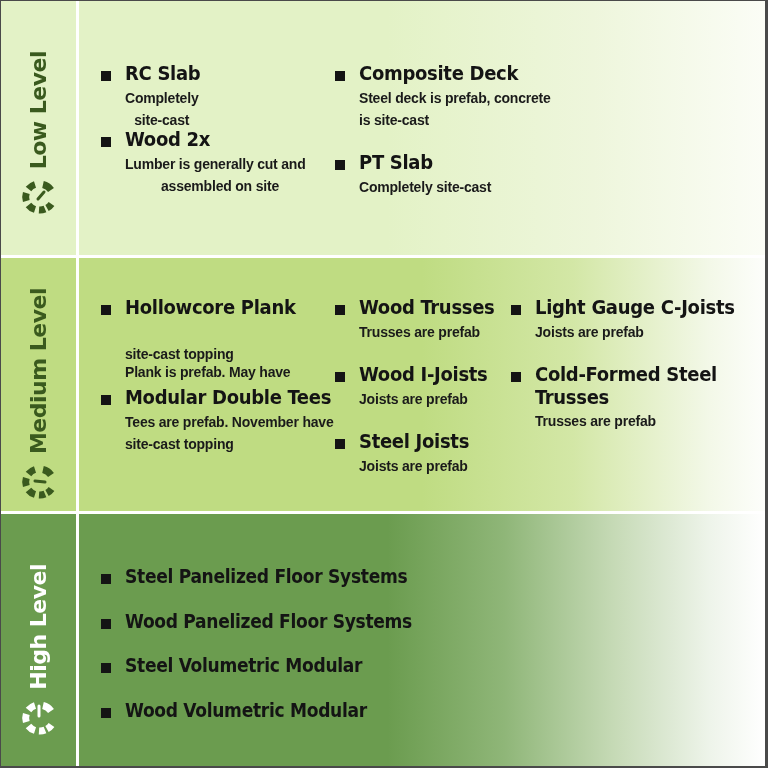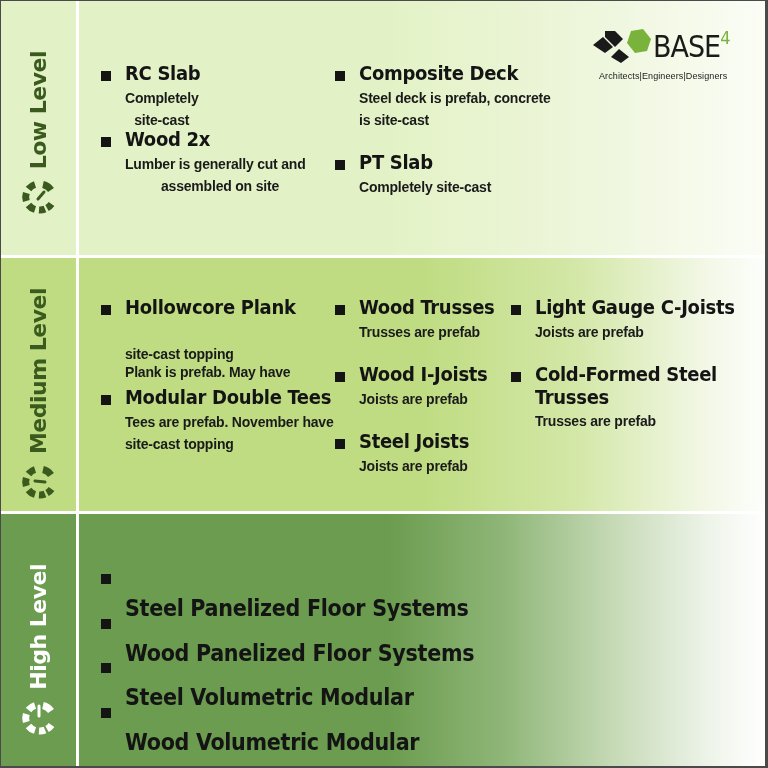--- a/index.html
+++ b/index.html
@@ -21,21 +21,21 @@
   .vlabel { position:absolute; left:0; width:75px; display:flex; flex-direction:column; align-items:center; }
   .vtext { writing-mode:vertical-rl; transform:rotate(180deg); font-family:"DejaVu Sans", sans-serif; font-size:22px; font-weight:bold; letter-spacing:-0.5px; white-space:nowrap; }
   .row-low .vtext, .row-med .vtext { color:#3a5a1e; }
   .row-high .vtext { color:#ffffff; }
   .gauge { width:36px; height:36px; margin-top:10px; }
 
   .item { position:absolute; }
   .item .bullet { position:absolute; left:0; top:10px; width:10px; height:10px; background:#141414; }
   .item .title { position:absolute; left:24px; top:0; font-family:"DejaVu Sans Condensed","DejaVu Sans", sans-serif; font-stretch:condensed; font-size:20px; font-weight:bold; color:#141414; white-space:nowrap; letter-spacing:-0.3px; line-height:24px; }
   .item .desc { position:absolute; left:24px; font-size:14px; font-weight:bold; color:#1a1a1a; line-height:22px; letter-spacing:-0.2px; }
-  .row-high .item .title { font-size:23px; font-weight:bold;margin-top:32px; }
+  .row-high .item .title { font-size:19px; font-weight:bold; }
 
   .logo { position:absolute; left:590px; top:24px; width:150px; height:62px; }
   .logo-text { position:absolute; left:62px; top:4px; font-size:30px; color:#1a1a1a; letter-spacing:-1px; font-family:"DejaVu Sans Condensed","DejaVu Sans", sans-serif; }
   .logo-text sup { color:#7ab33c; font-size:18px; position:relative; top:-2px; }
   .logo-tag { position:absolute; left:8px; top:46px; font-size:9px; color:#1a1a1a; white-space:nowrap; letter-spacing:0.1px; }
 </style>
 </head>
 <body>
 
 <div class="frame">
@@ -75,30 +75,20 @@
         <span class="desc" style="top:26px;white-space:nowrap;">Steel deck is prefab, concrete</span>
         <span class="desc" style="top:48px;white-space:nowrap;">is site-cast</span>
       </div>
       <div class="item" style="left:256px;top:149px;">
         <span class="bullet"></span>
         <span class="title">PT Slab</span>
         <span class="desc" style="top:26px;white-space:nowrap;">Completely site-cast</span>
       </div>
     </div>
 
-    <div class="logo">
-      <svg width="62" height="40" viewBox="0 0 62 40" style="position:absolute;left:0;top:0;">
-        <polygon points="14,6 24,6 32,14 24,22 14,12" fill="#1a1a1a"></polygon>
-        <polygon points="2,20 12,12 22,22 14,28" fill="#1a1a1a"></polygon>
-        <polygon points="20,32 28,24 38,32 30,38" fill="#1a1a1a"></polygon>
-        <polygon points="40,6 52,4 60,14 56,26 44,28 36,18" fill="#7ab33c"></polygon>
-      </svg>
-      <span class="logo-text"><span>BASE</span><sup>4</sup></span>
-      <span class="logo-tag">Architects|Engineers|Designers</span>
-    </div>
   </div>
 
   <div class="row row-med">
     <div class="label-cell">
       <div class="vlabel" style="top:30px;">
         <span class="vtext">Medium Level</span>
         <svg class="gauge" viewBox="0 0 36 36">
           <g fill="none" stroke="#3a5a1e" stroke-width="7">
             <path d="M22 5.5 A13 13 0 0 1 30 11"></path>
             <path d="M14 5.5 A13 13 0 0 0 7.5 10"></path>

